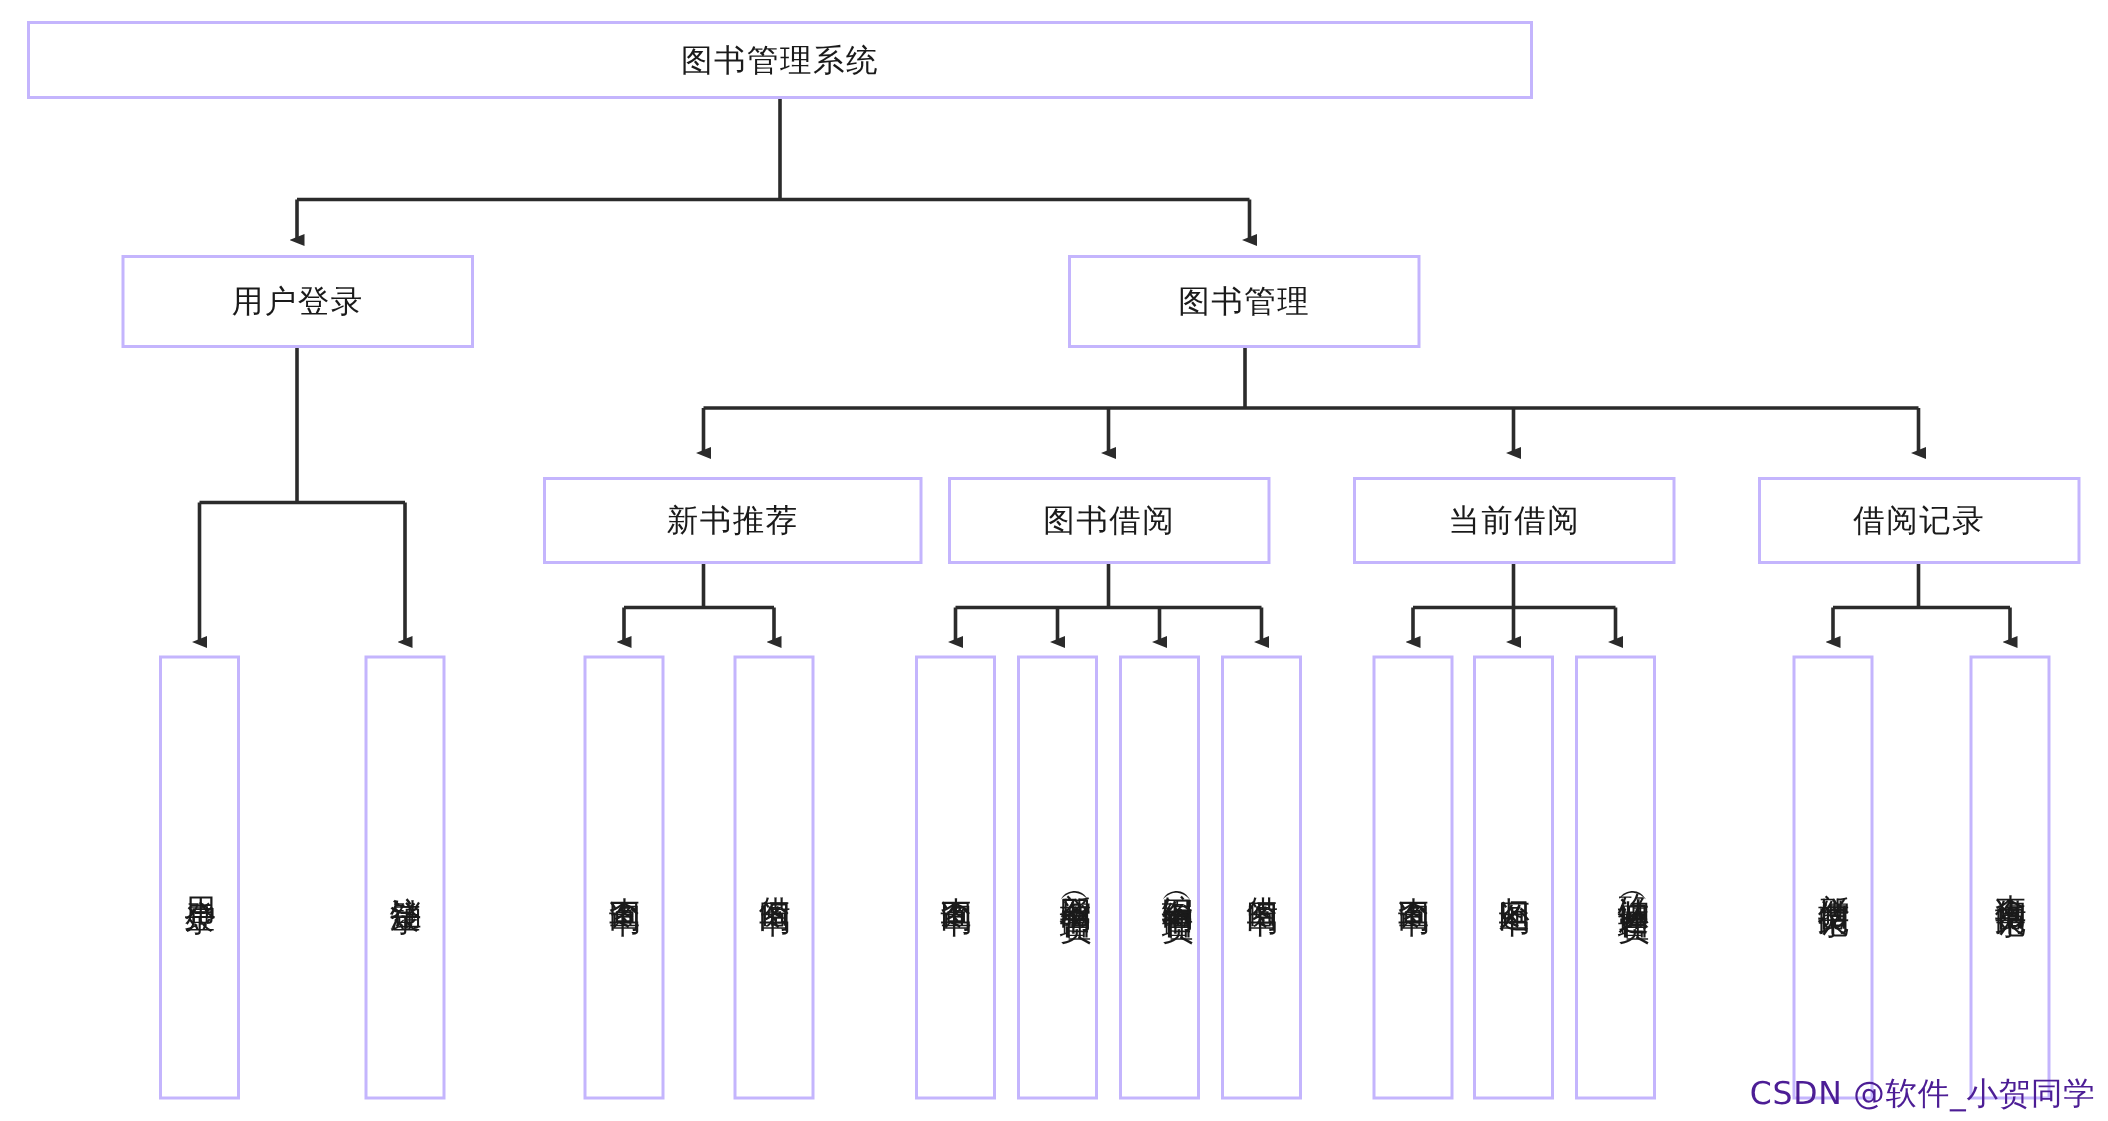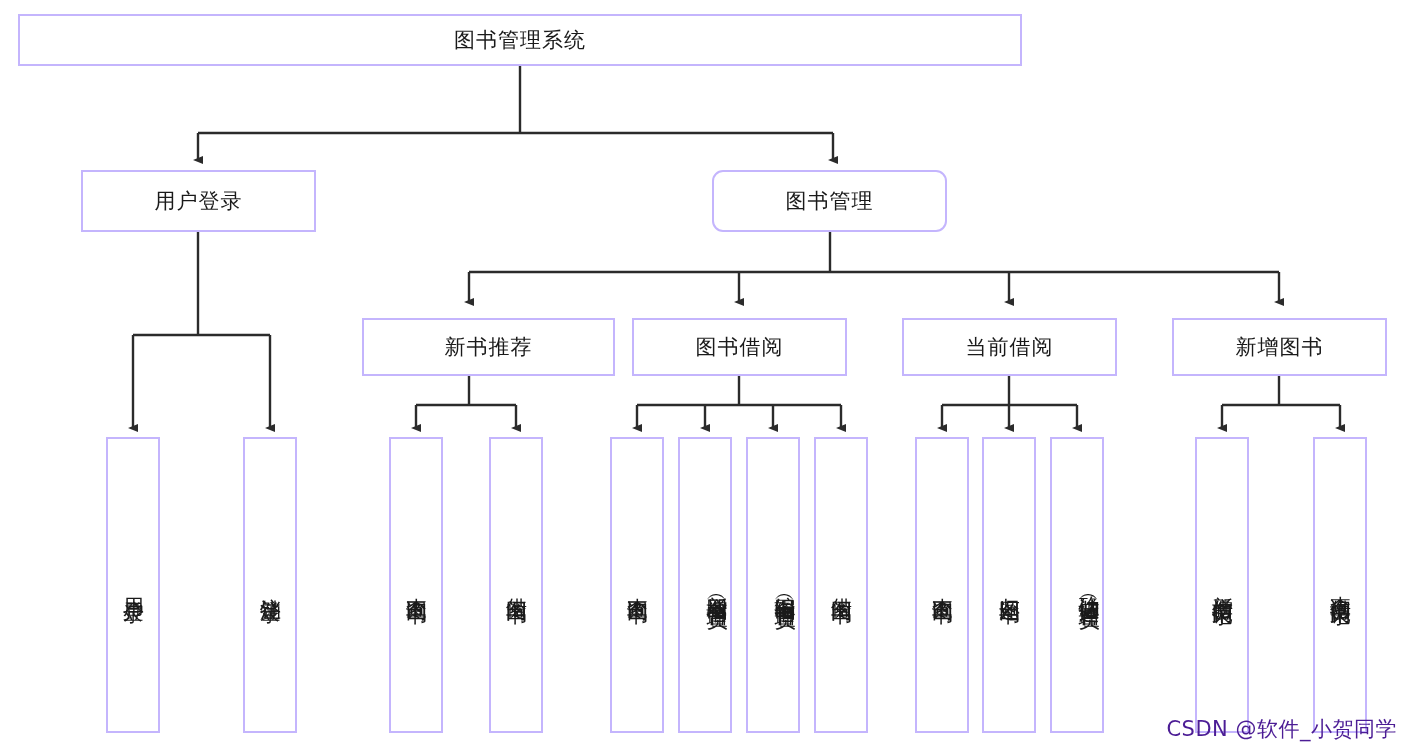--- a/index.html
+++ b/index.html
@@ -123,35 +123,35 @@
     </g>
   </svg>
 
   <div class="node node-h" style="left:18px; top:14px; width:1004px; height:52px;">
     <span class="label">图书管理系统</span>
   </div>
 
   <div class="node node-h" style="left:81px; top:170px; width:235px; height:62px;">
     <span class="label">用户登录</span>
   </div>
-  <div class="node node-h" style="left:712px; top:170px; width:235px; height:62px;border-radius:11px;">
+  <div class="node node-h" style="left:712px; top:170px; width:235px; height:62px;">
     <span class="label">图书管理</span>
   </div>
 
   <div class="node node-h" style="left:362px; top:318px; width:253px; height:58px;">
     <span class="label">新书推荐</span>
   </div>
   <div class="node node-h" style="left:632px; top:318px; width:215px; height:58px;">
     <span class="label">图书借阅</span>
   </div>
   <div class="node node-h" style="left:902px; top:318px; width:215px; height:58px;justify-content:center;">
     <span class="label">当前借阅</span>
   </div>
   <div class="node node-h" style="left:1172px; top:318px; width:215px; height:58px;">
-    <span class="label">新增图书</span>
+    <span class="label">借阅记录</span>
   </div>
 
   <div class="node node-v centered" style="left:106px; top:437px; width:54px; height:296px;">
     <span class="label">用户登录</span>
   </div>
   <div class="node node-v centered" style="left:243px; top:437px; width:54px; height:296px;">
     <span class="label">注销登录</span>
   </div>
 
   <div class="node node-v centered" style="left:389px; top:437px; width:54px; height:296px;">

